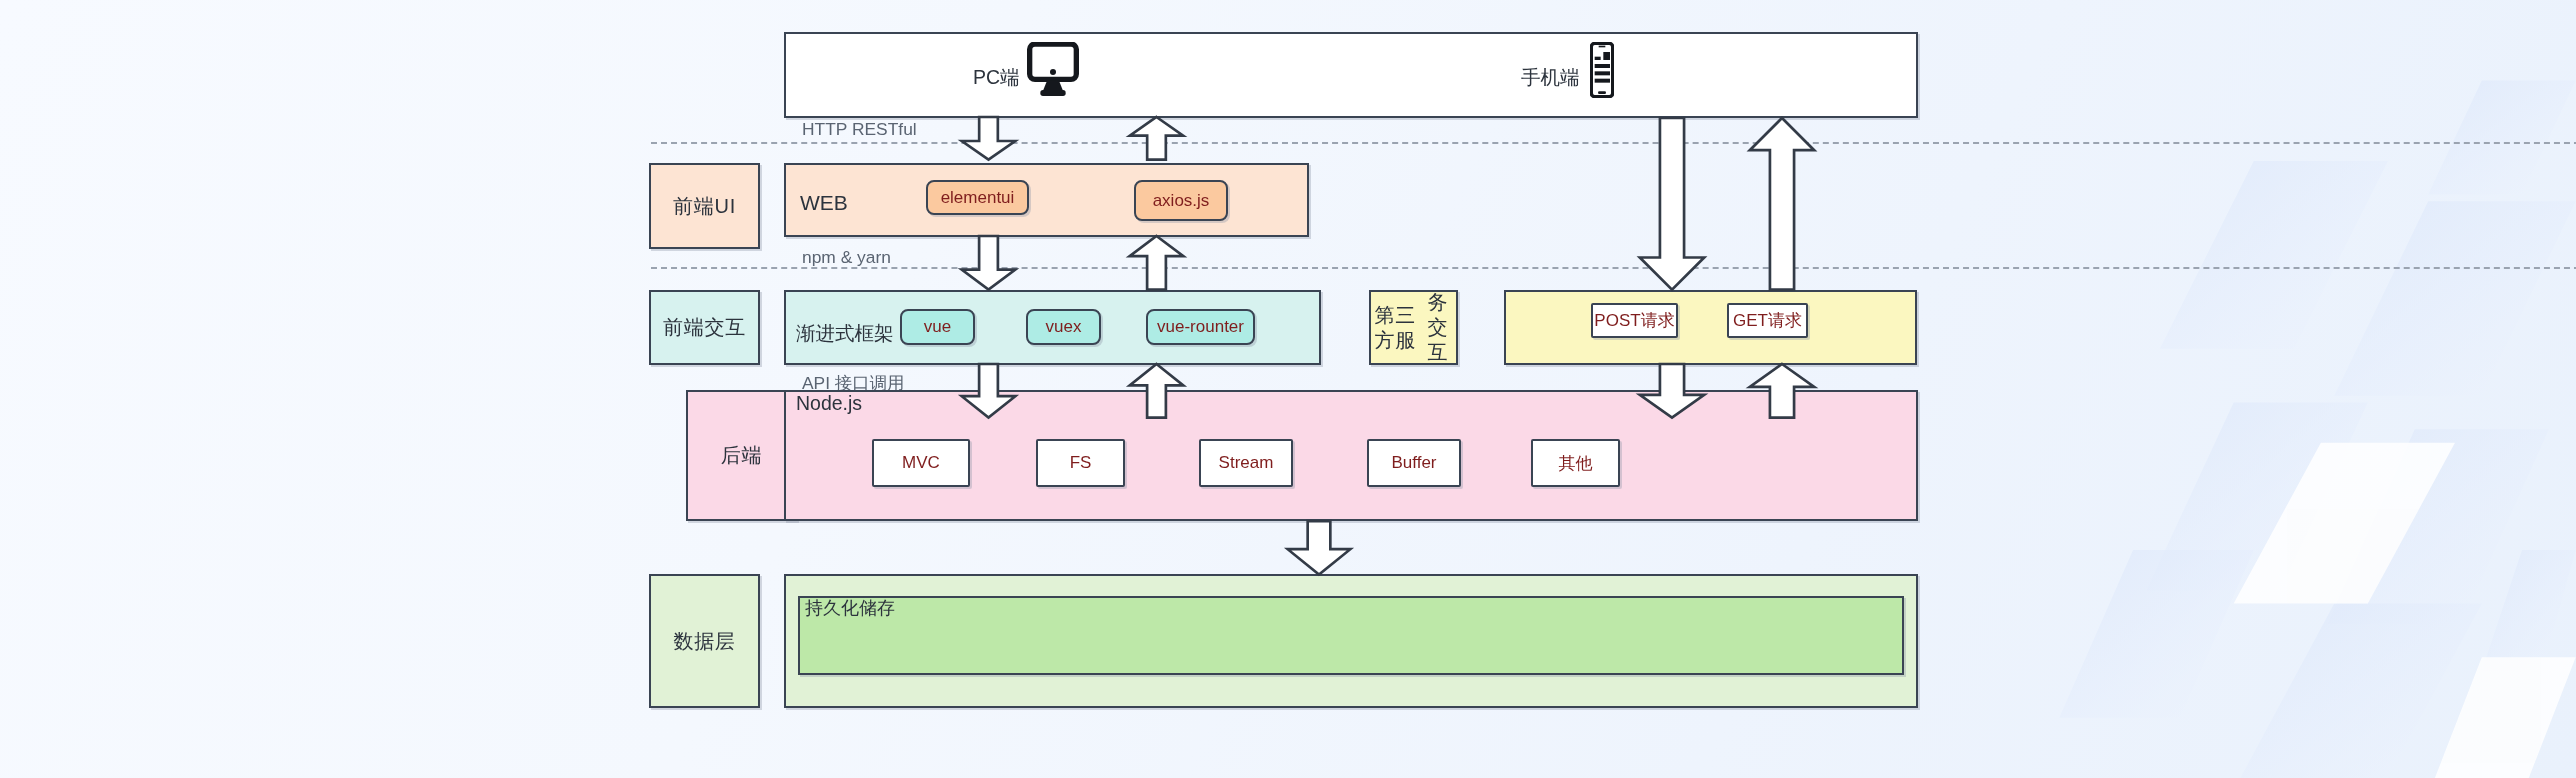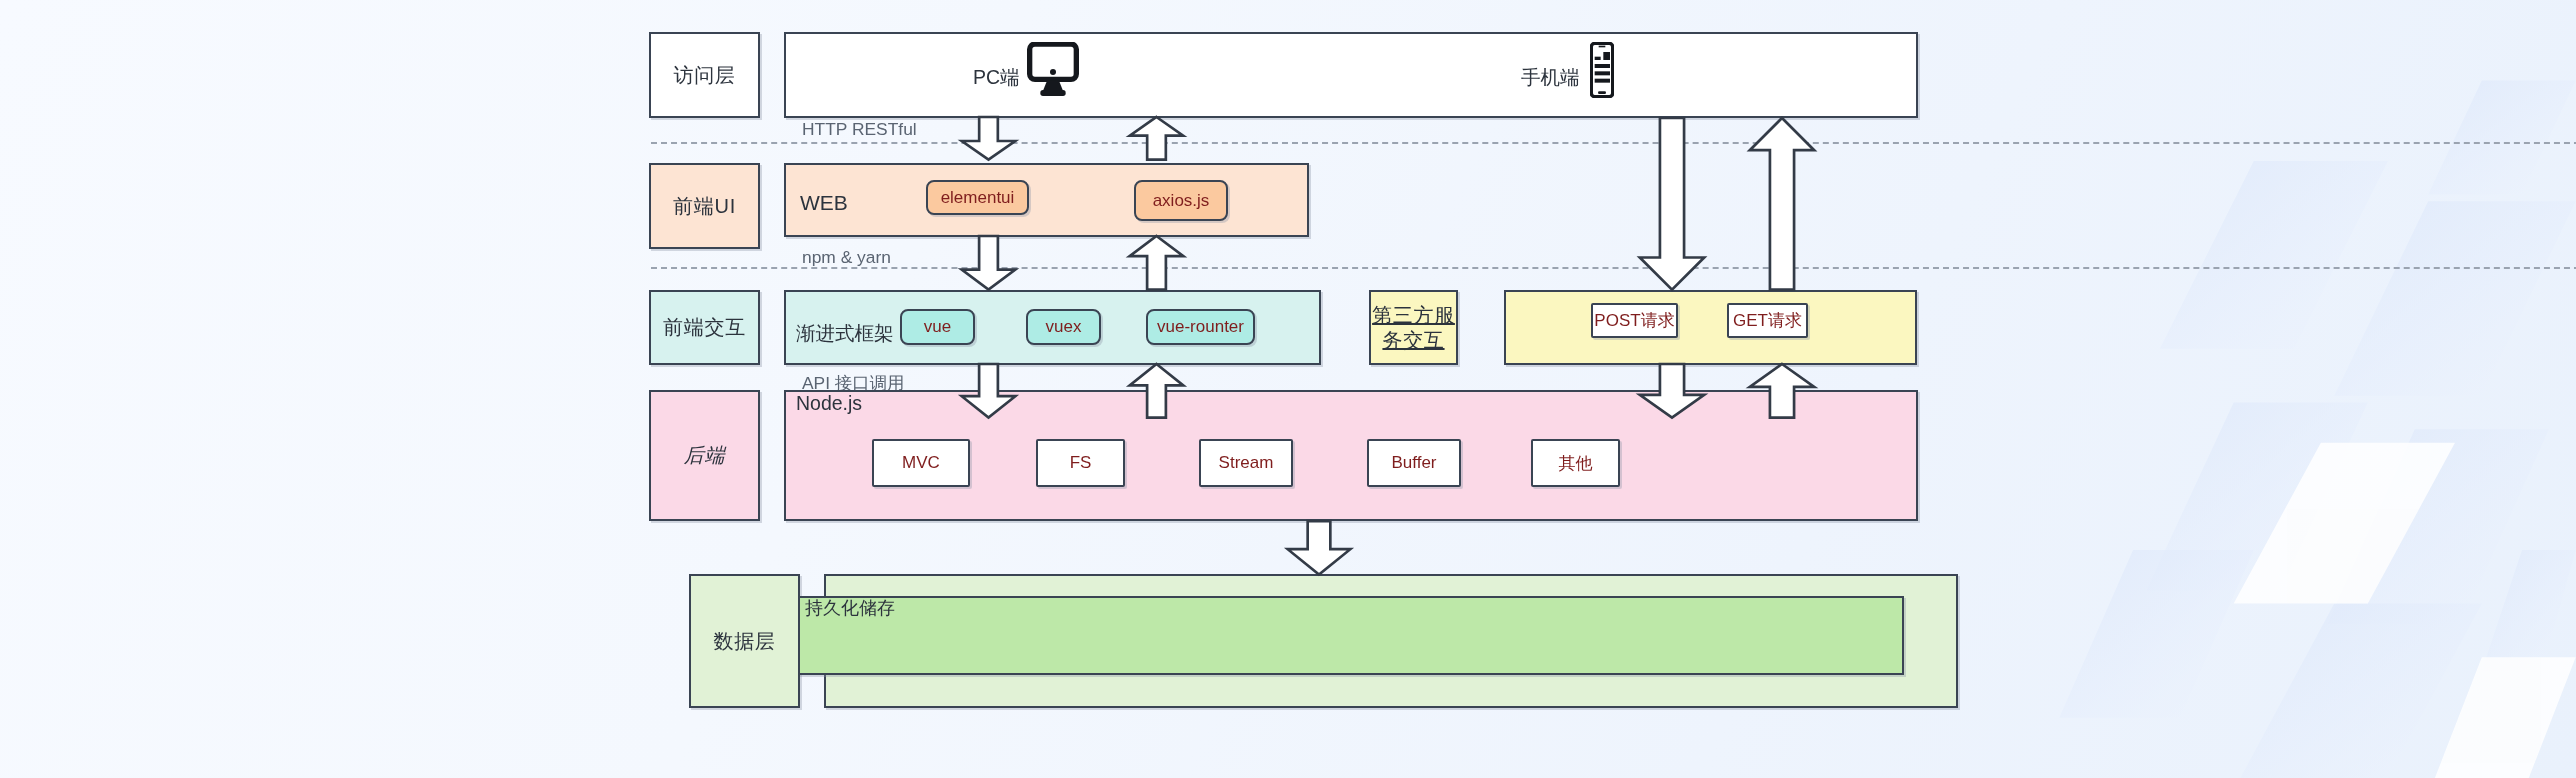--- a/index.html
+++ b/index.html
@@ -84,21 +84,21 @@
   .arrow-svg { position: absolute; overflow: visible; }
 
   
   .fill-white   { background: #ffffff; }
   .fill-peach-l { background: #fde4d3; }
   .fill-peach-d { background: #fbc99f; }
   .fill-cyan-l  { background: #d7f2ef; }
   .fill-cyan-d  { background: #aeece5; }
   .fill-pink    { background: #fbd9e7; }
   .fill-yellow  { background: #fbf7c0; }
-  .fill-green-l { background: #e1f2d6; margin-left: 40px; }
+  .fill-green-l { background: #e1f2d6; }
   .fill-green-d { background: #bde8a8; }
 
   
   .icon-wrap { position: absolute; }
 </style>
 </head>
 <body>
 
 <div id="page">
 
@@ -118,33 +118,30 @@
       <polygon points="3700,120 3840,120 3760,290 3620,290"></polygon>
       <polygon points="3180,820 3360,820 3250,1070 3070,1070"></polygon>
       <polygon points="3760,820 3840,820 3790,1000 3700,1000"></polygon>
     </g>
     <g fill="#ffffff" opacity="0.85">
       <polygon points="3460,660 3660,660 3530,900 3330,900"></polygon>
       <polygon points="3700,980 3840,980 3770,1160 3630,1160"></polygon>
     </g>
   </svg>
 
-  <div class="dbox fill-white label-col" style="left:649px; top:32px; width:111px; height:86px;">
-    <span>访问层</span>
-  </div>
 
   <div class="dbox fill-peach-l label-col" style="left:649px; top:163px; width:111px; height:86px;">
     <span>前端UI</span>
   </div>
 
   <div class="dbox fill-cyan-l label-col" style="left:649px; top:290px; width:111px; height:75px;">
     <span>前端交互</span>
   </div>
 
-  <div class="dbox fill-pink label-col" style="left:649px; top:390px; width:111px; height:131px;font-style:italic;">
+  <div class="dbox fill-pink label-col" style="left:686px; top:390px; width:111px; height:131px;">
     <span>后端</span>
   </div>
 
   <div class="dbox fill-green-l label-col" style="left:649px; top:574px; width:111px; height:134px;">
     <span>数据层</span>
   </div>
 
   <div class="dbox fill-white" style="left:784px; top:32px; width:1134px; height:86px;"></div>
 
   <div class="region-title" style="left:973px; top:64px;">PC端</div>
@@ -196,21 +193,21 @@
   </div>
 
   <div class="chip fill-cyan-d" style="left:1026px; top:309px; width:75px; height:36px;">
     <span>vuex</span>
   </div>
 
   <div class="chip fill-cyan-d" style="left:1146px; top:309px; width:109px; height:36px;">
     <span>vue-rounter</span>
   </div>
 
-  <div class="dbox fill-yellow label-col" style="left:1369px; top:290px; width:89px; height:75px; flex-direction:column; line-height:1.25;text-decoration:underline;">
+  <div class="dbox fill-yellow label-col" style="left:1369px; top:290px; width:89px; height:75px; line-height:1.25;">
     <span>第三方服</span>
     <span>务交互</span>
   </div>
 
   <div class="dbox fill-yellow" style="left:1504px; top:290px; width:413px; height:75px;"></div>
 
   <div class="chip square" style="left:1591px; top:303px; width:87px; height:35px; background:#ffffff;">
     <span>POST请求</span>
   </div>
 

